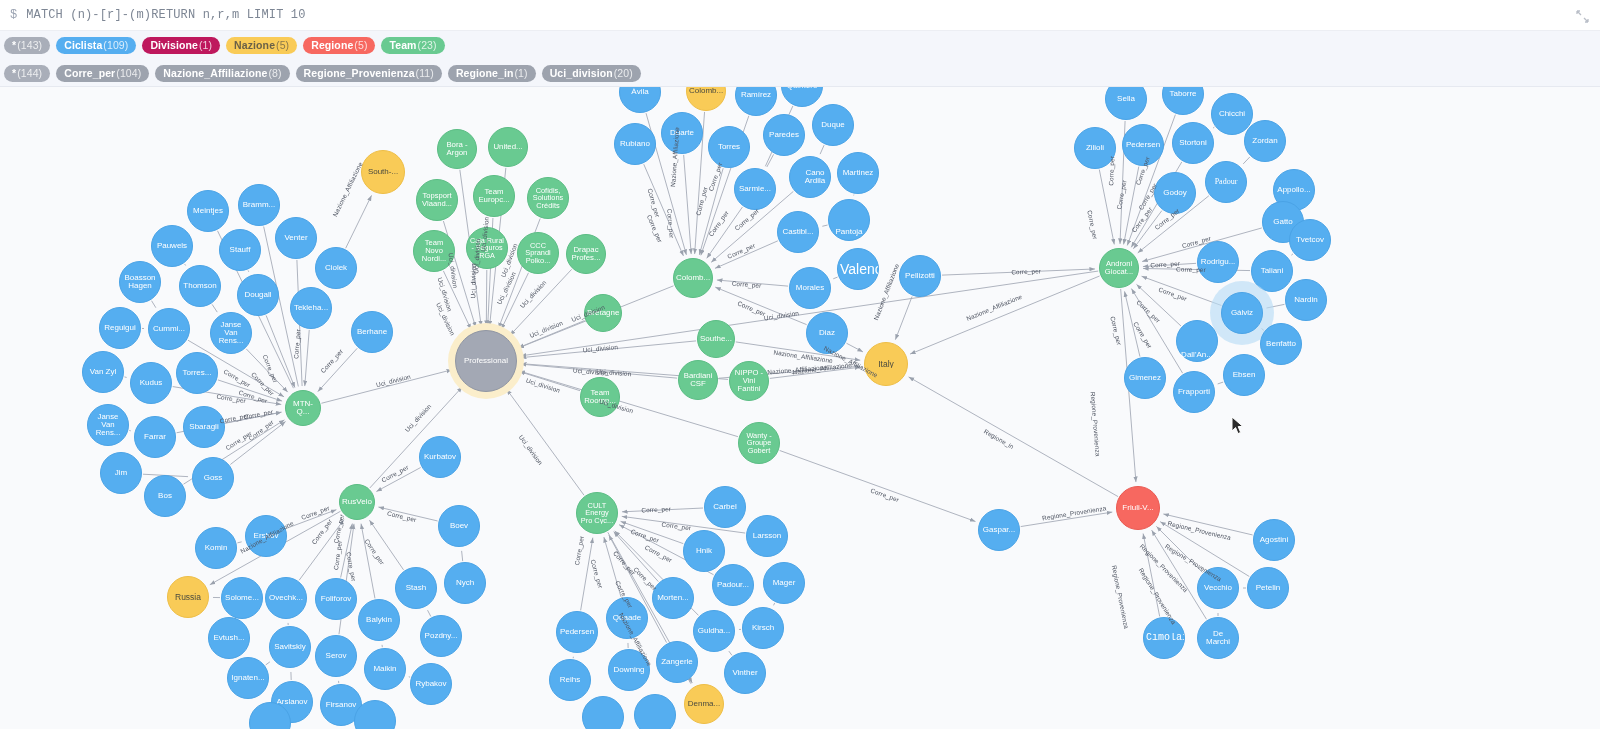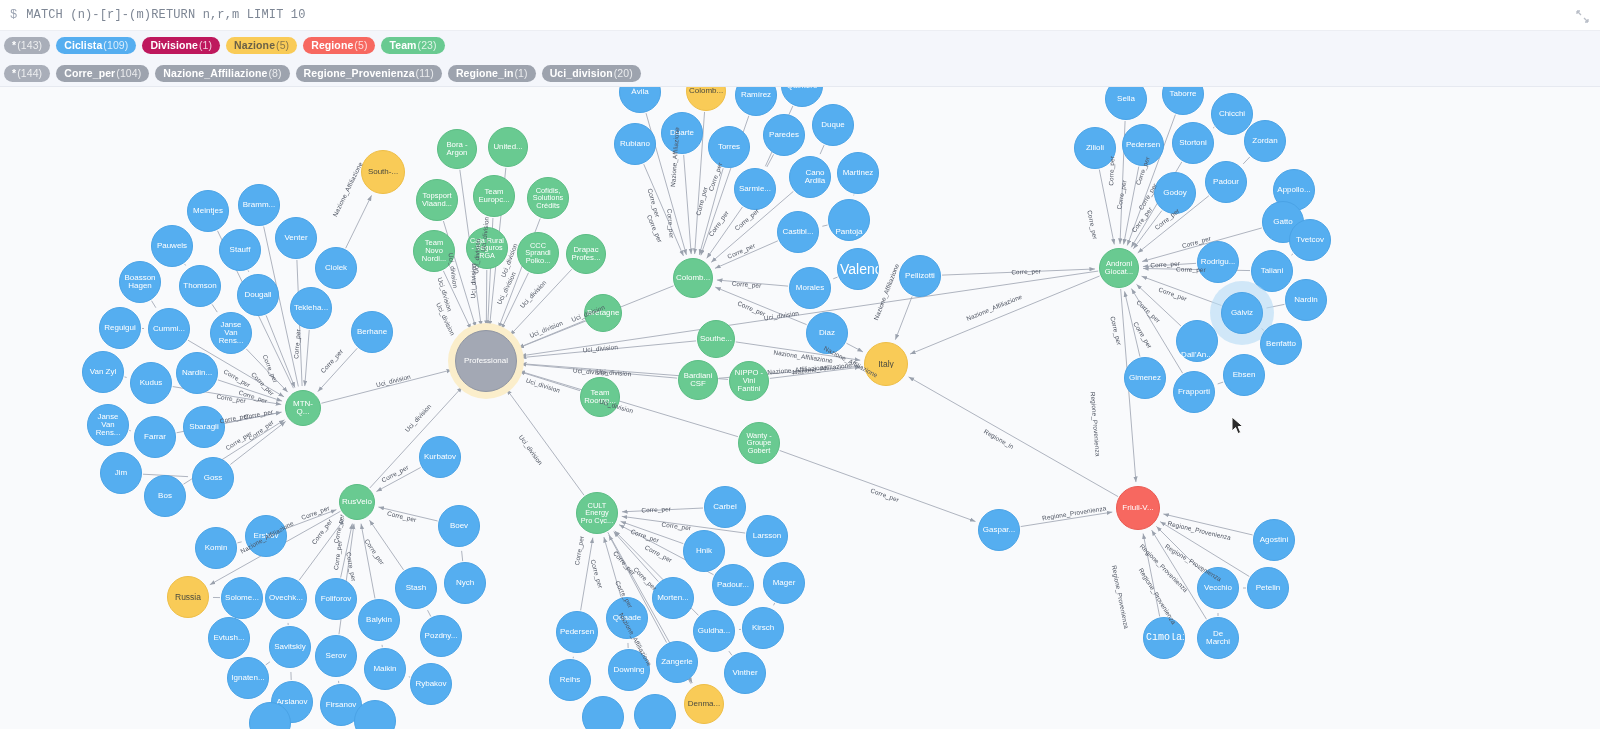--- a/index.html
+++ b/index.html
@@ -417,21 +417,21 @@
         <div class="node n-ciclista" style="left: 351px; top: 224px; width: 42px; height: 42px;">
           <span class="lbl" style="font-size: 8px;">Berhane</span>
         </div>
         <div class="node n-ciclista" style="left: 82px; top: 264px; width: 42px; height: 42px;">
           <span class="lbl" style="font-size: 8px;">Van Zyl</span>
         </div>
         <div class="node n-ciclista" style="left: 130px; top: 275px; width: 42px; height: 42px;">
           <span class="lbl" style="font-size: 8px;">Kudus</span>
         </div>
         <div class="node n-ciclista" style="left: 176px; top: 265px; width: 42px; height: 42px;">
-          <span class="lbl" style="font-size: 8px;">Nardin...</span>
+          <span class="lbl" style="font-size: 8px;">Torres...</span>
         </div>
         <div class="node n-ciclista" style="left: 87px; top: 317px; width: 42px; height: 42px;">
           <span class="lbl" style="font-size: 7.8px;">Janse Van Rens...</span>
         </div>
         <div class="node n-ciclista" style="left: 134px; top: 329px; width: 42px; height: 42px;">
           <span class="lbl" style="font-size: 8px;">Farrar</span>
         </div>
         <div class="node n-ciclista" style="left: 183px; top: 319px; width: 42px; height: 42px;">
           <span class="lbl" style="font-size: 8px;">Sbaragli</span>
         </div>
@@ -578,21 +578,21 @@
         </div>
         <div class="node n-ciclista" style="left: 1172px; top: 35px; width: 42px; height: 42px;">
           <span class="lbl" style="font-size: 8px;">Stortoni</span>
         </div>
         <div class="node n-ciclista" style="left: 1244px; top: 33px; width: 42px; height: 42px;">
           <span class="lbl" style="font-size: 8px;">Zordan</span>
         </div>
         <div class="node n-ciclista" style="left: 1154px; top: 85px; width: 42px; height: 42px;">
           <span class="lbl" style="font-size: 8px;">Godoy</span>
         </div>
-        <div class="node n-ciclista" style="left: 1205px; top: 74px; width: 42px; height: 42px;">
+        <div class="node n-ciclista" style="left: 1205px; top: 74px; width: 42px; height: 42px; font-family: Liberation Serif, serif;">
           <span class="lbl" style="font-size: 8px;">Padour</span>
         </div>
         <div class="node n-ciclista" style="left: 1273px; top: 82px; width: 42px; height: 42px;">
           <span class="lbl" style="font-size: 8px;">Appollo...</span>
         </div>
         <div class="node n-ciclista" style="left: 1262px; top: 114px; width: 42px; height: 42px;">
           <span class="lbl" style="font-size: 8px;">Gatto</span>
         </div>
         <div class="node n-ciclista" style="left: 1289px; top: 132px; width: 42px; height: 42px;">
           <span class="lbl" style="font-size: 8px;">Tvetcov</span>

